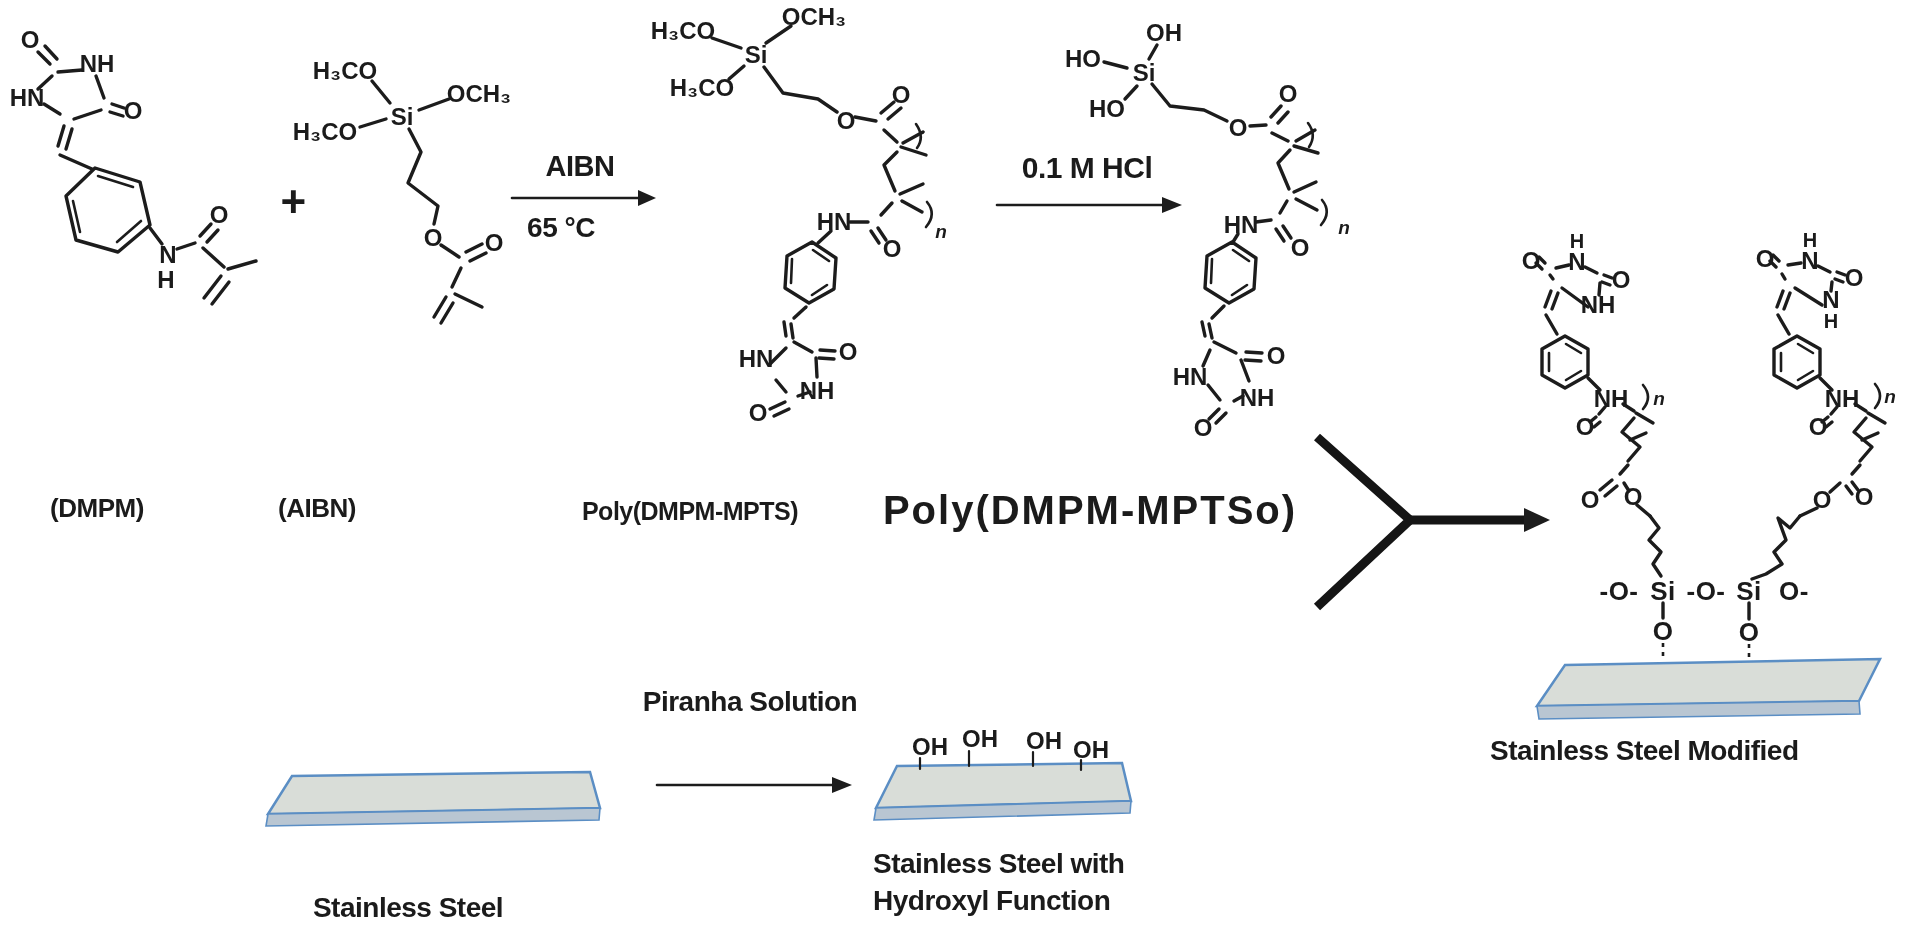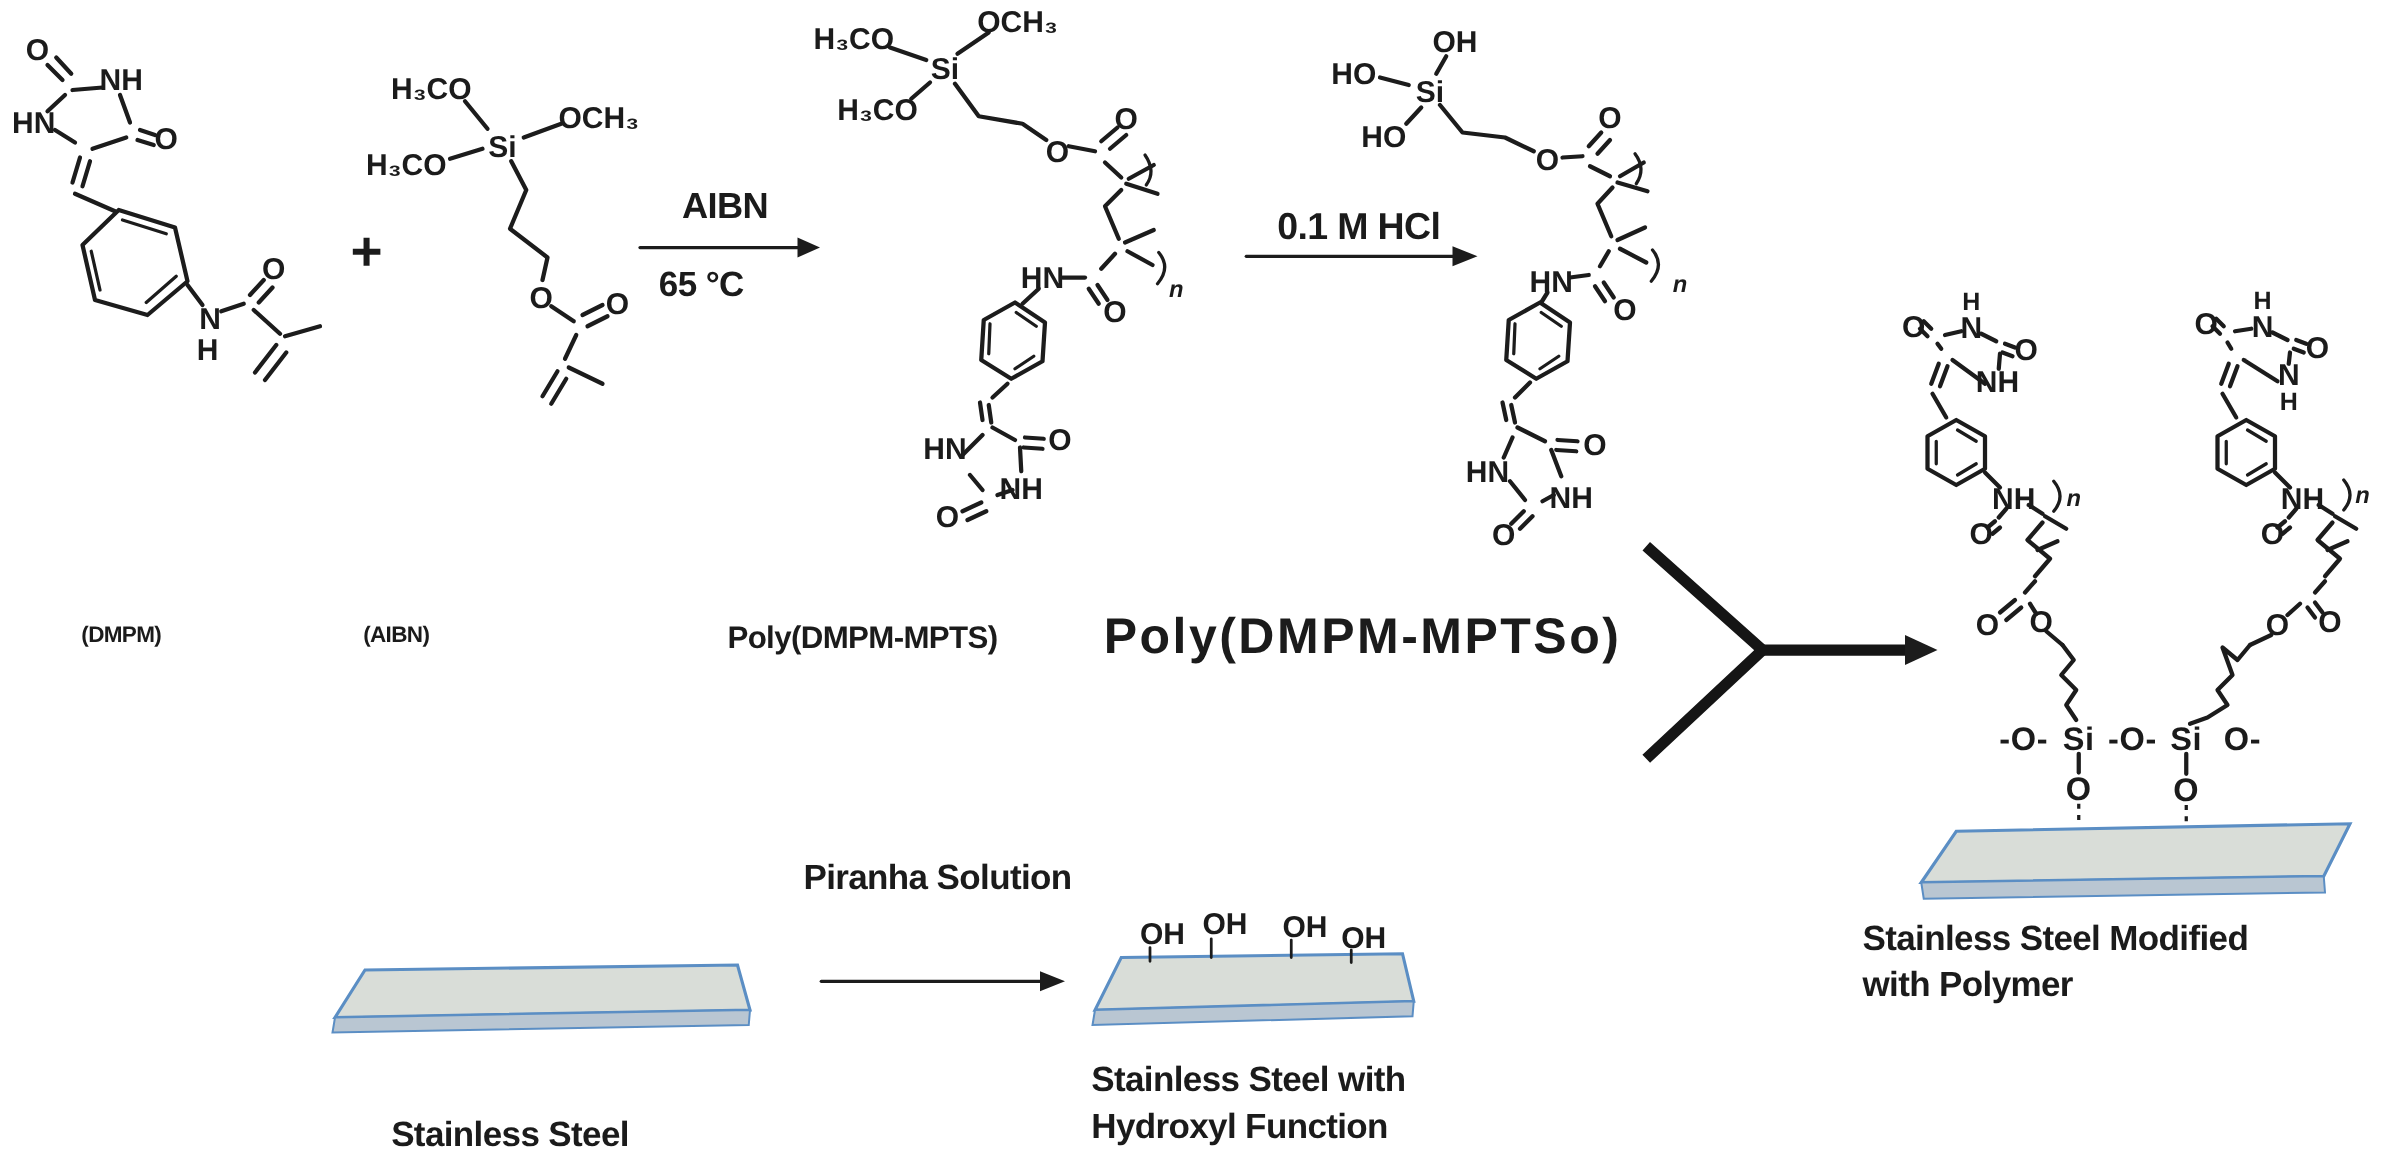--- a/index.html
+++ b/index.html
@@ -14,21 +14,21 @@
   .yarrow{stroke:#151515;stroke-width:9;fill:none;stroke-linecap:butt;stroke-linejoin:miter;}
   .plate-top{fill:#d9ddd8;stroke:#5b8ec4;stroke-width:2.5;}
   .plate-rim{fill:#b9c6d2;stroke:#5b8ec4;stroke-width:1.6;}
   text{font-family:"Liberation Sans",sans-serif;font-weight:700;fill:#1b1b1b;}
   .at{font-size:24px;text-anchor:middle;}
   .at-sm{font-size:20px;text-anchor:middle;}
   .at-n{font-size:19px;font-style:italic;text-anchor:middle;}
   .si{font-size:26px;text-anchor:middle;letter-spacing:0.5px;}
   .lbl{position:absolute;font-weight:700;white-space:nowrap;letter-spacing:-0.5px;}
   .lbl.c{transform:translate(-50%,-50%);}
-  .f26{font-size:18px;} .f25{font-size:25px;} .f28{font-size:28px;} .f29{font-size:29px;}
+  .f26{font-size:26px;} .f25{font-size:25px;} .f28{font-size:28px;} .f29{font-size:29px;}
   .f30{font-size:30px;} .f40{font-size:40px;letter-spacing:2px;} .f44{font-size:44px;}
   .twoline{line-height:37px;}
 </style>
 </head>
 <body>
 
 <div id="canvas">
 
 <svg width="1905" height="929" viewBox="0 0 1905 929">
 
@@ -287,28 +287,27 @@
 </svg>
 
 <div class="lbl c f26" style="left:97px;top:508px;">(DMPM)</div>
 <div class="lbl c f26" style="left:317px;top:508px;">(AIBN)</div>
 <div class="lbl c f25" style="left:690px;top:511px;">Poly(DMPM-MPTS)</div>
 <div class="lbl c f40" style="left:1090px;top:510px;">Poly(DMPM-MPTSo)</div>
 
 <div class="lbl c f44" style="left:293px;top:202px;">+</div>
 <div class="lbl c f29" style="left:580px;top:166px;">AIBN</div>
 <div class="lbl c f28" style="left:561px;top:228px;">65 °C</div>
-<div class="lbl c f30" style="left:1087px;top:182px;">0.1 M HCl</div>
+<div class="lbl c f30" style="left:1087px;top:168px;">0.1 M HCl</div>
 <div class="lbl c f28" style="left:750px;top:702px;">Piranha Solution</div>
 
 <div class="lbl c f28" style="left:408px;top:866px;margin-top:42px;">Stainless Steel</div>
 
 <div class="lbl f28 twoline" style="left:873px;top:845px;">
   <div>Stainless Steel with</div>
   <div>Hydroxyl Function</div>
 </div>
 
 <div class="lbl f28 twoline" style="left:1490px;top:732px;">
   <div>Stainless Steel Modified</div>
-  <div>with Polymer</div>
 </div>
 
 </div>
 
 </body></html>

